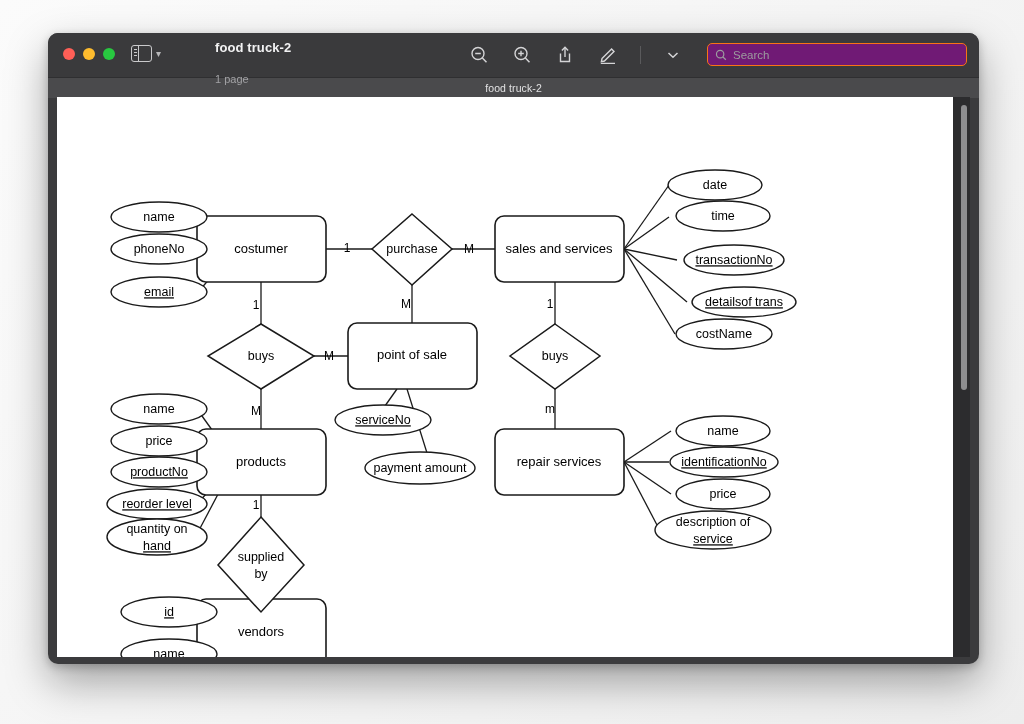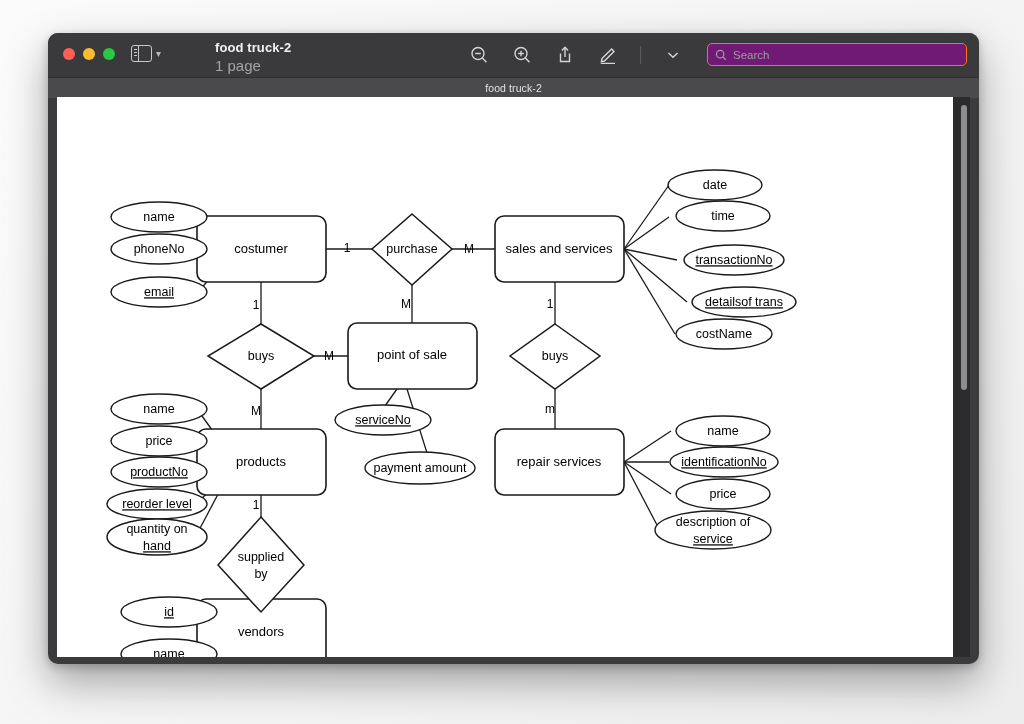--- a/index.html
+++ b/index.html
@@ -38,21 +38,21 @@
   .sb-icon i{position:absolute;left:1.5px;width:3px;height:1.2px;background:#c9c9cb;display:block;}
   .sb-icon i:nth-child(1){top:2.5px;}
   .sb-icon i:nth-child(2){top:5.5px;}
   .sb-icon i:nth-child(3){top:8.5px;}
   .chev{font-size:10px;line-height:1;color:#b7b7b9;}
   .doc-title{
     position:absolute;left:167px;top:7px;color:#f2f2f3;
     font-size:13px;font-weight:bold;letter-spacing:.1px;
   }
   .doc-sub{
-    position:absolute;left:167px;top:24px;color:#a2a2a5;font-size:15px;
+    position:absolute;left:167px;top:40px;color:#a2a2a5;font-size:11px;
   }
   .tools{
     position:absolute;left:420px;top:0;height:44px;display:flex;align-items:center;gap:21px;
   }
   .tool{width:22px;height:22px;position:relative;color:#d4d4d6;cursor:default;}
   .tool svg{display:block;}
   .divider{width:1px;height:18px;background:#5a5a5c;}
   .searchbox{
     position:absolute;right:12px;top:10px;width:260px;height:23px;
     background:#701a75;border:1px solid #f97316;border-radius:5px;

